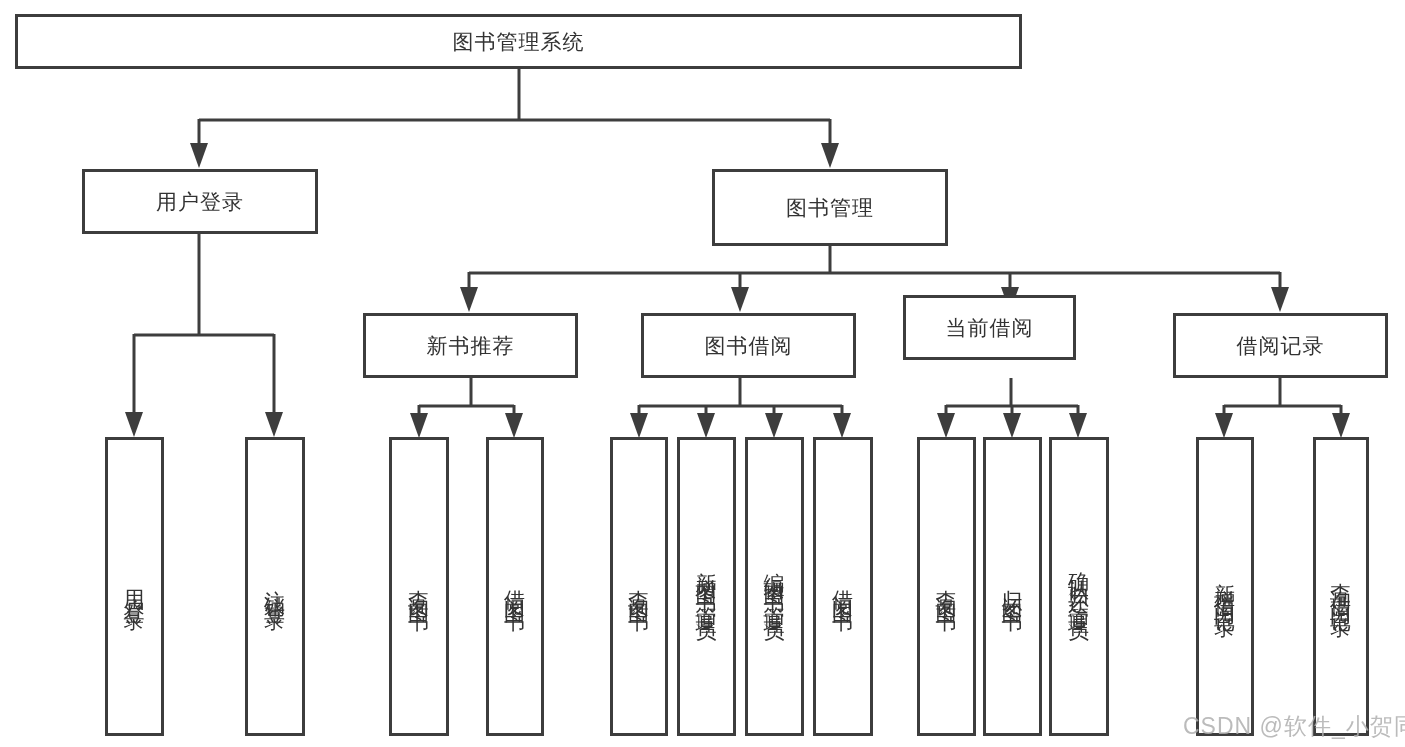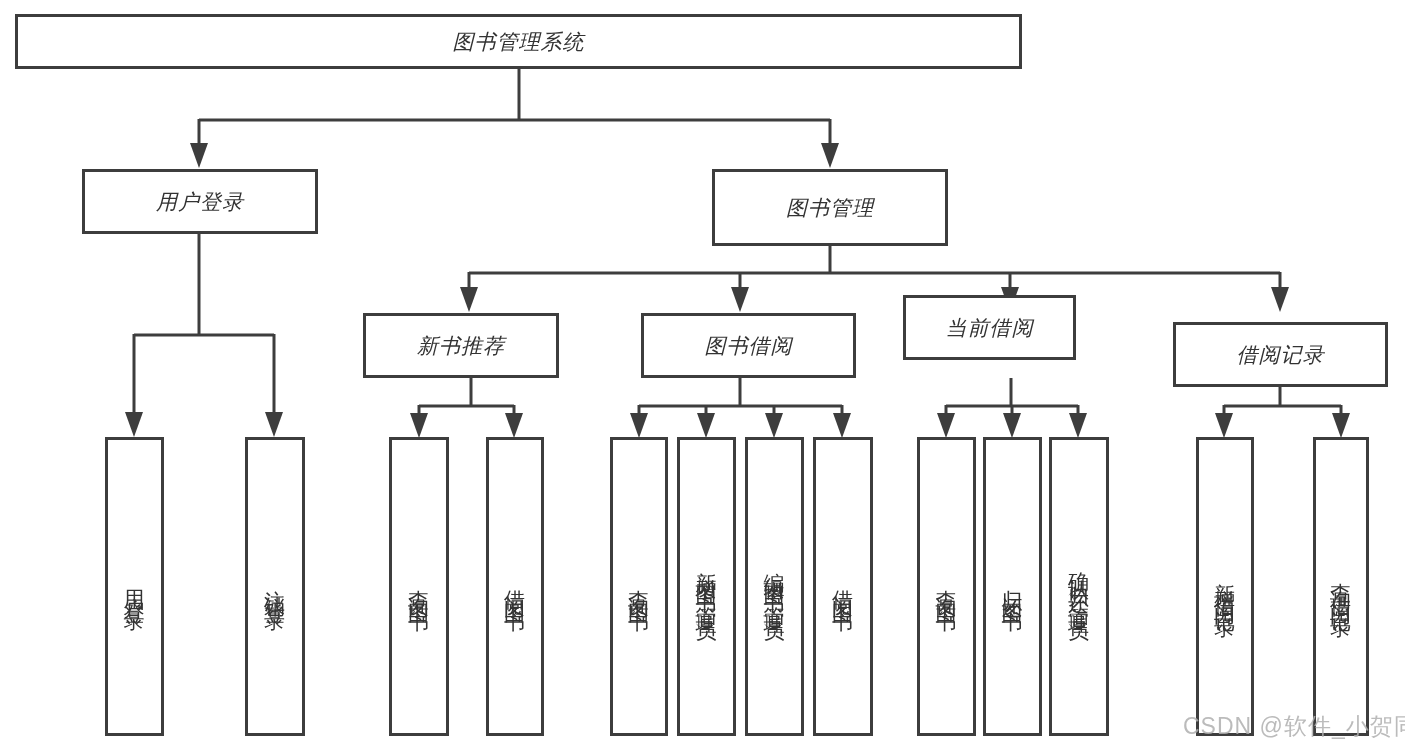--- a/index.html
+++ b/index.html
@@ -29,21 +29,20 @@
     display: flex;
     align-items: center;
     justify-content: center;
     z-index: 1;
   }
   .hlabel {
     font-size: 21px;
     color: #333333;
     letter-spacing: 1px;
     white-space: nowrap;
-    font-style: italic;
   }
   .vlabel {
     writing-mode: vertical-rl;
     text-orientation: mixed;
     font-size: 21px;
     color: #333333;
     letter-spacing: 7px;
     white-space: nowrap;
     line-height: 1;
   }
@@ -55,24 +54,24 @@
     color: #b0b0b0;
     opacity: 0.85;
     white-space: nowrap;
     z-index: 2;
     letter-spacing: 1px;
   }
   
   .n-root  { left: 15px;   top: 14px;  width: 1007px; height: 55px; }
   .n-l1a   { left: 82px;   top: 169px; width: 236px;  height: 65px; }
   .n-l1b   { left: 712px;  top: 169px; width: 236px;  height: 77px; }
-  .n-l2a   { left: 363px;  top: 313px; width: 196px;  height: 65px; }
+  .n-l2a   { left: 363px;  top: 313px; width: 215px;  height: 65px; }
   .n-l2b   { left: 633px;  top: 313px; width: 215px;  height: 65px; margin-left: 8px; }
   .n-l2c   { left: 903px;  top: 295px; width: 173px;  height: 65px; }
-  .n-l2d   { left: 1173px; top: 322px; width: 215px;  height: 65px; }
+  .n-l2d   { left: 1173px; top: 313px; width: 215px;  height: 65px; }
   .leaf    { top: 437px; height: 299px; }
   .n-g1a { left: 105px;  width: 59px; }
   .n-g1b { left: 245px;  width: 60px; }
   .n-g2a { left: 389px;  width: 60px; }
   .n-g2b { left: 486px;  width: 58px; }
   .n-g3a { left: 610px;  width: 58px; }
   .n-g3b { left: 677px;  width: 59px; }
   .n-g3c { left: 745px;  width: 59px; }
   .n-g3d { left: 813px;  width: 60px; }
   .n-g4a { left: 917px;  width: 59px; }

